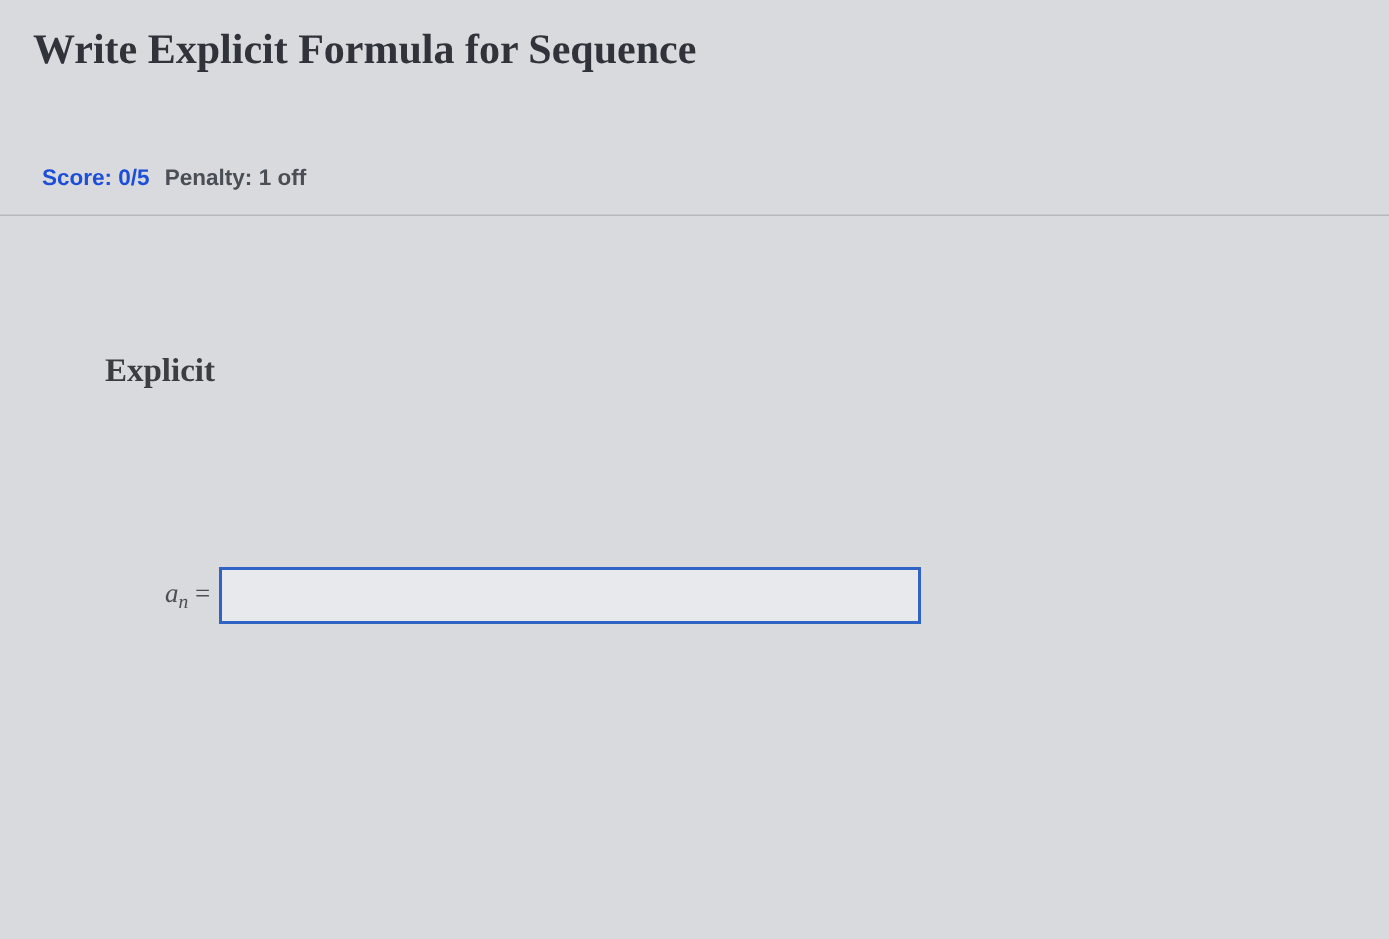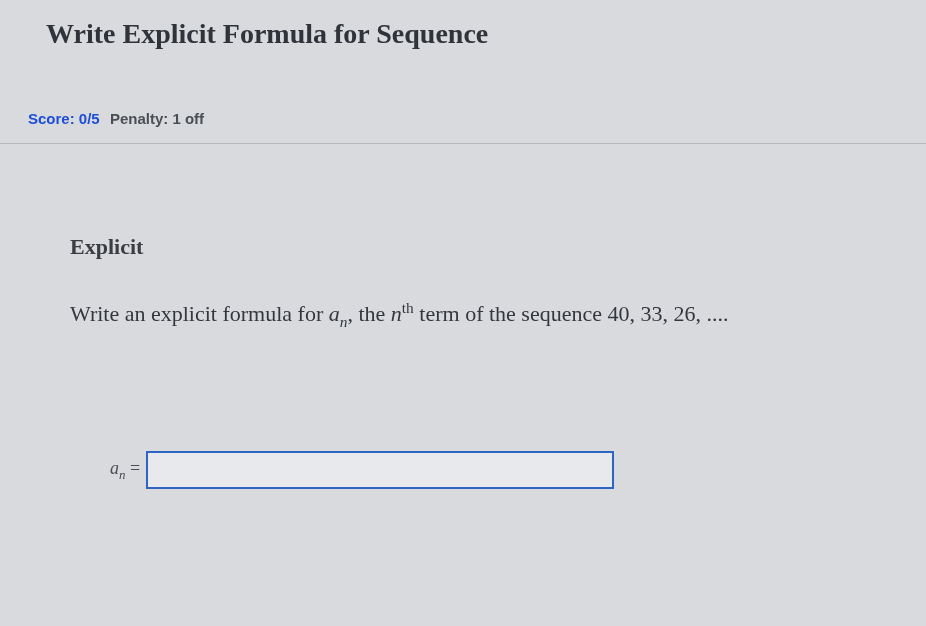--- a/index.html
+++ b/index.html
@@ -14,21 +14,20 @@
       background: #d8dade;
       color: #2a2a2e;
       overflow: hidden;
       position: relative;
     }
     .page-title {
       font-size: 28px;
       font-weight: bold;
       color: #30343a;
       padding: 18px 0 0 22px;
-      margin-left: 24px;
     }
     .meta-row {
       padding: 60px 0 10px 28px;
       font-family: Arial, Helvetica, sans-serif;
       font-size: 15px;
       color: #585c63;
     }
     .meta-score {
       font-weight: bold;
       color: #1d4ed8;
@@ -147,23 +146,20 @@
   <span class="meta-penalty">
     <span>Penalty:</span>
     <span>1 off</span>
   </span>
 </div>
 
 <hr class="divider">
 
 <div class="question-block">
   <div class="question-heading">Explicit</div>
-  <div class="question-text">
-    <span>Write an explicit formula for </span><span class="math-i">a</span><span class="sub">n</span><span>, the </span><span class="math-i">n</span><span class="sup">th</span><span> term of the sequence </span><span class="seq">40, 33, 26, ....</span>
-  </div>
 </div>
 
 <div class="answer-block">
   <div class="input-row">
     <span class="an-label">
       <span class="mi">a</span><span class="ms">n</span><span> = </span>
     </span>
     <input type="text" class="answer-input" value="" style="">
   </div>
 </div>

